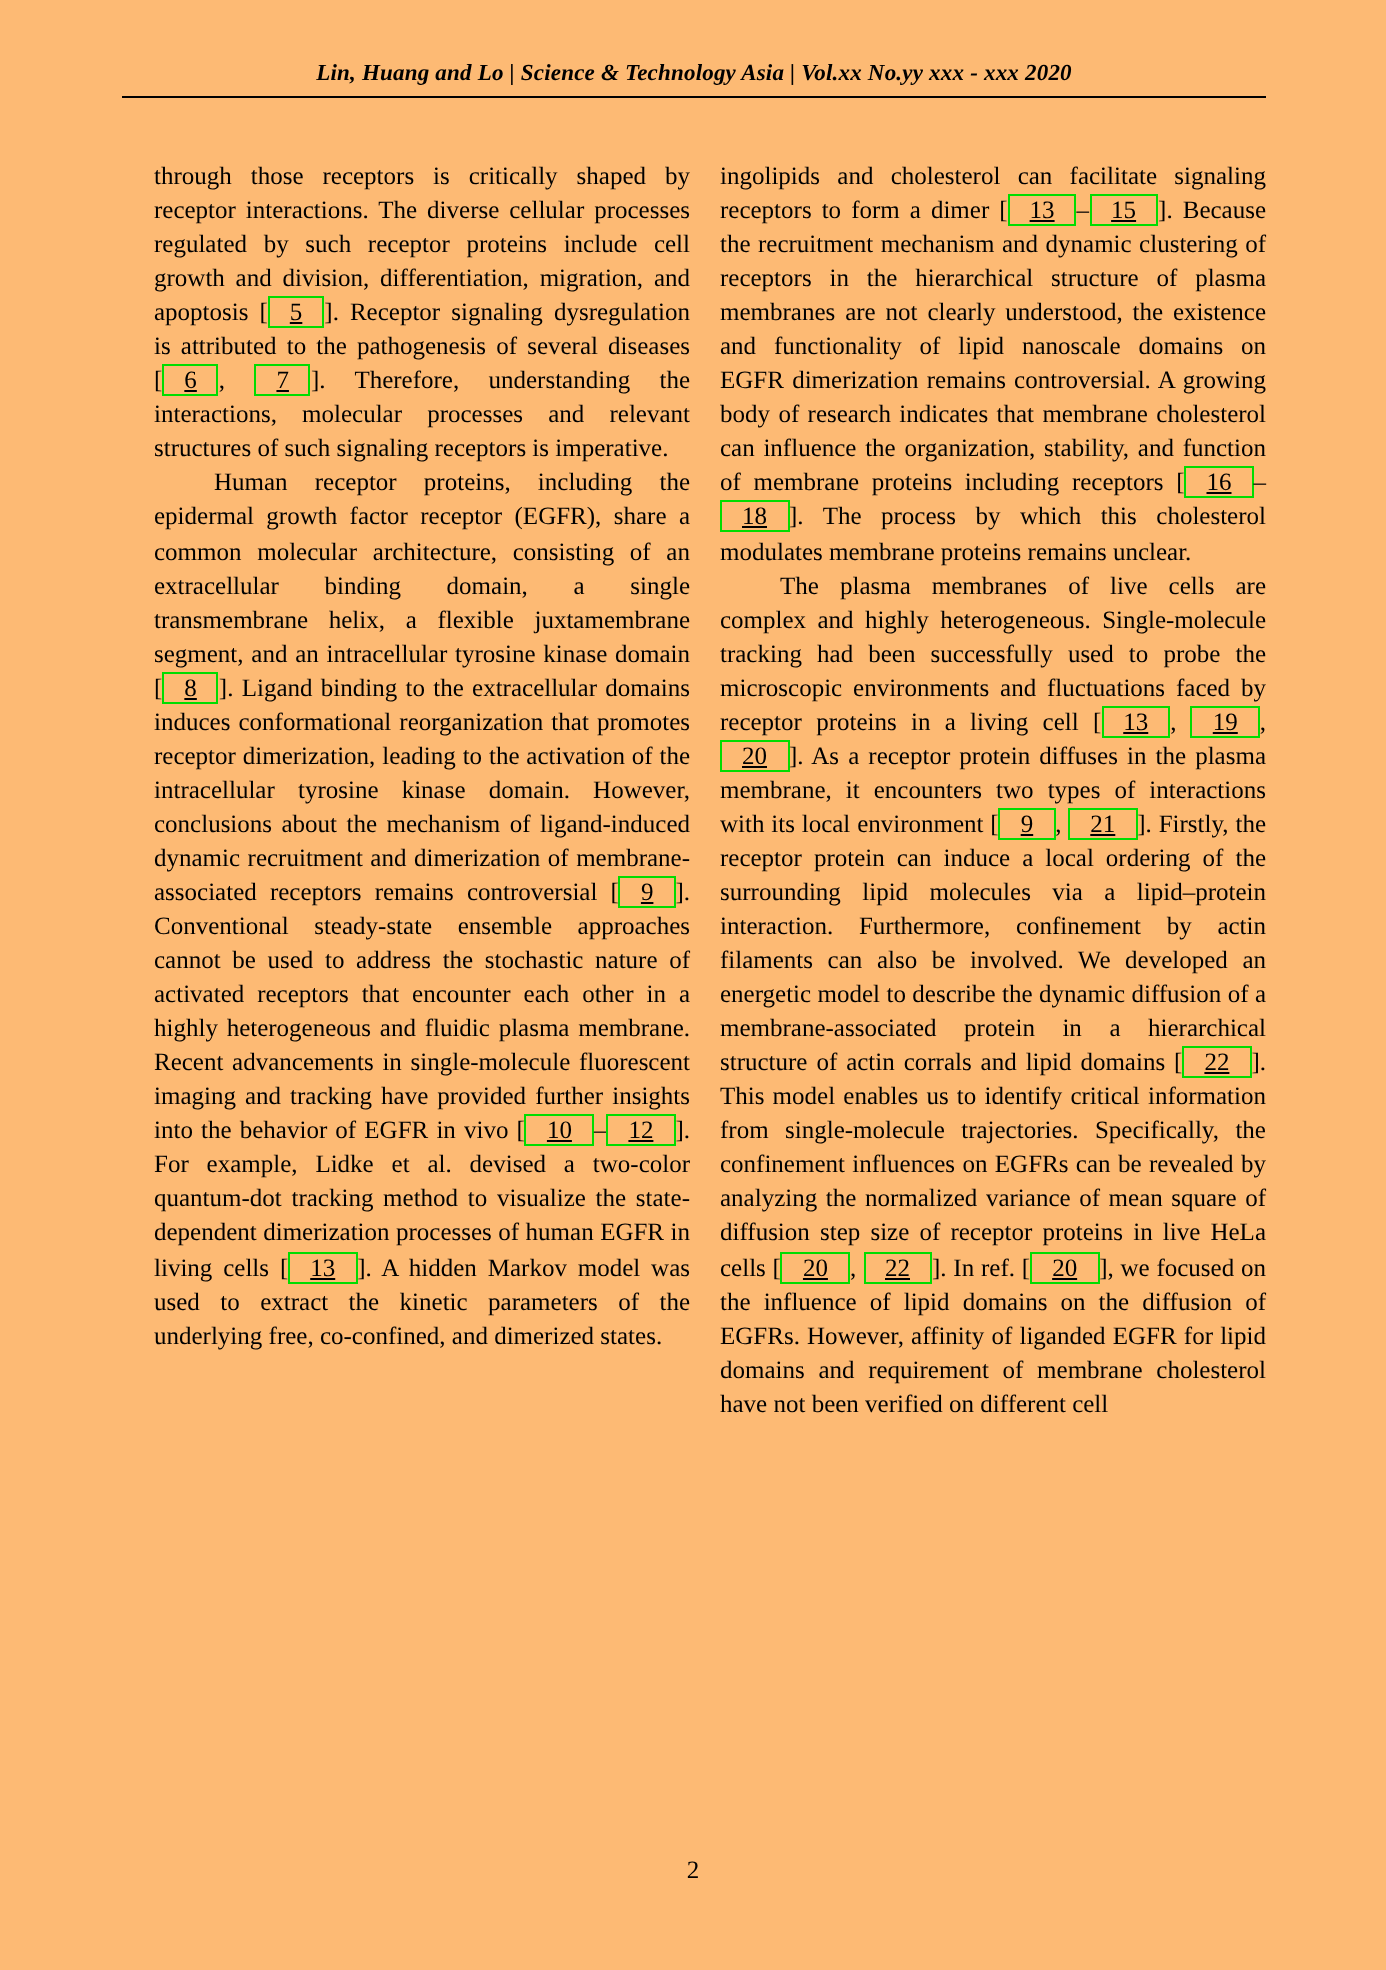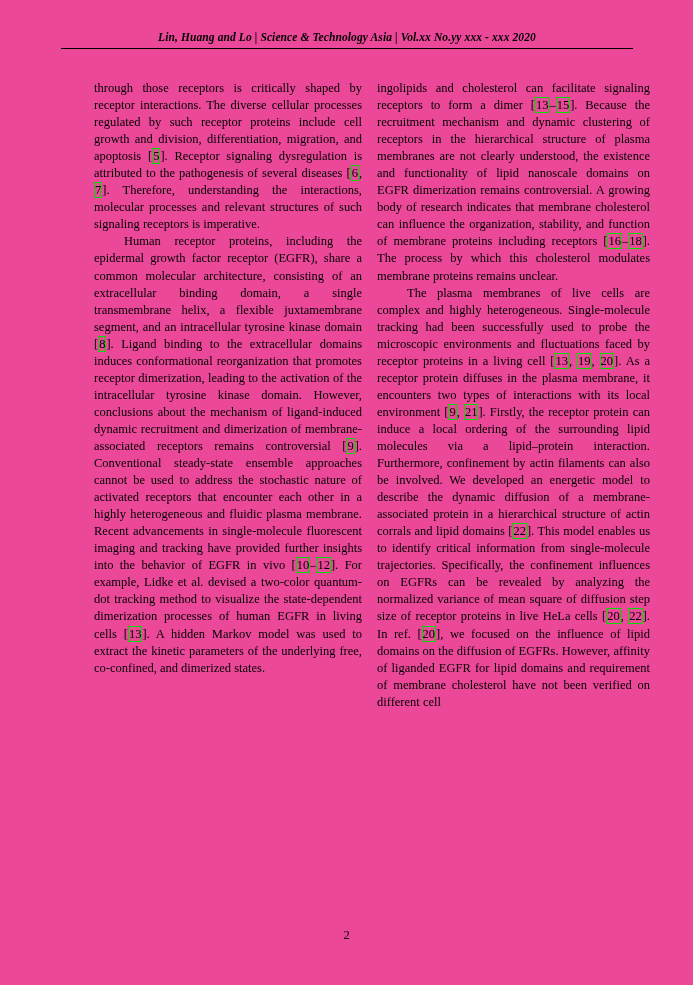--- a/index.html
+++ b/index.html
@@ -12,21 +12,21 @@
     height: 985px;
     font-family: "Liberation Serif", serif;
     color: #000000;
     position: relative;
     overflow: hidden;
   }
   .page {
     position: relative;
     width: 693px;
     height: 985px;
-    background: #ec4899;
+    background: #fdba74;
   }
   header.running {
     position: absolute;
     top: 0;
     left: 61px;
     width: 572px;
   }
   .running-head {
     margin-top: 31px;
     text-align: center;
@@ -37,21 +37,21 @@
     white-space: nowrap;
   }
   .header-rule {
     margin-top: 5px;
     border-top: 1.6px solid #000000;
     height: 0;
   }
   main.columns {
     position: absolute;
     top: 80px;
-    left: 94px;
+    left: 77px;
     width: 556px;
     display: flex;
     gap: 15px;
   }
   .col {
     width: 268px;
   }
   .col.col-right {
     width: 273px;
   }
@@ -59,23 +59,24 @@
     margin: 0;
     font-size: 12.5px;
     line-height: 17.05px;
     text-align: justify;
   }
   .col p.para.indent {
     text-indent: 30px;
   }
   .cite {
     border: 1px solid var(--cite-color, #00dd00);
-    padding: 0 0;
+    padding: 0 10px;
     color: #000000;
     cursor: pointer;
+    text-decoration: underline;
   }
   footer.page-footer {
     position: absolute;
     top: 928px;
     left: 0;
     width: 693px;
     text-align: center;
   }
   .page-number {
     font-size: 12.5px;

